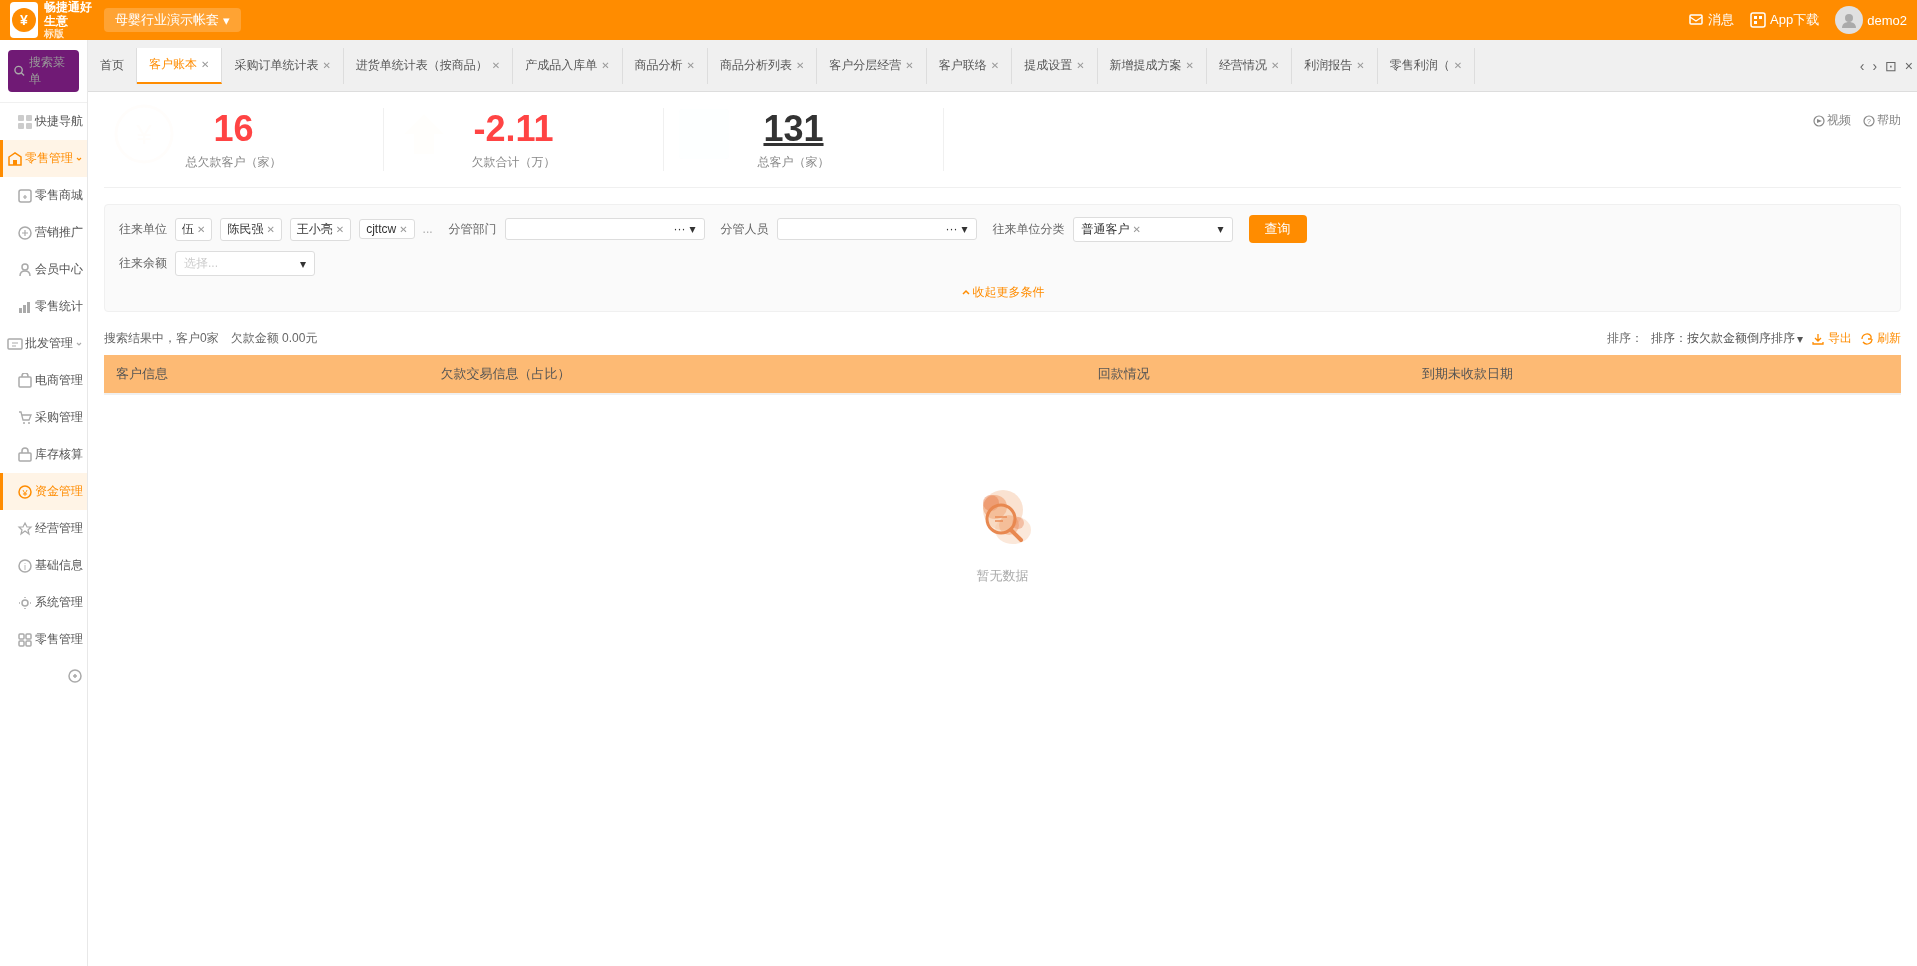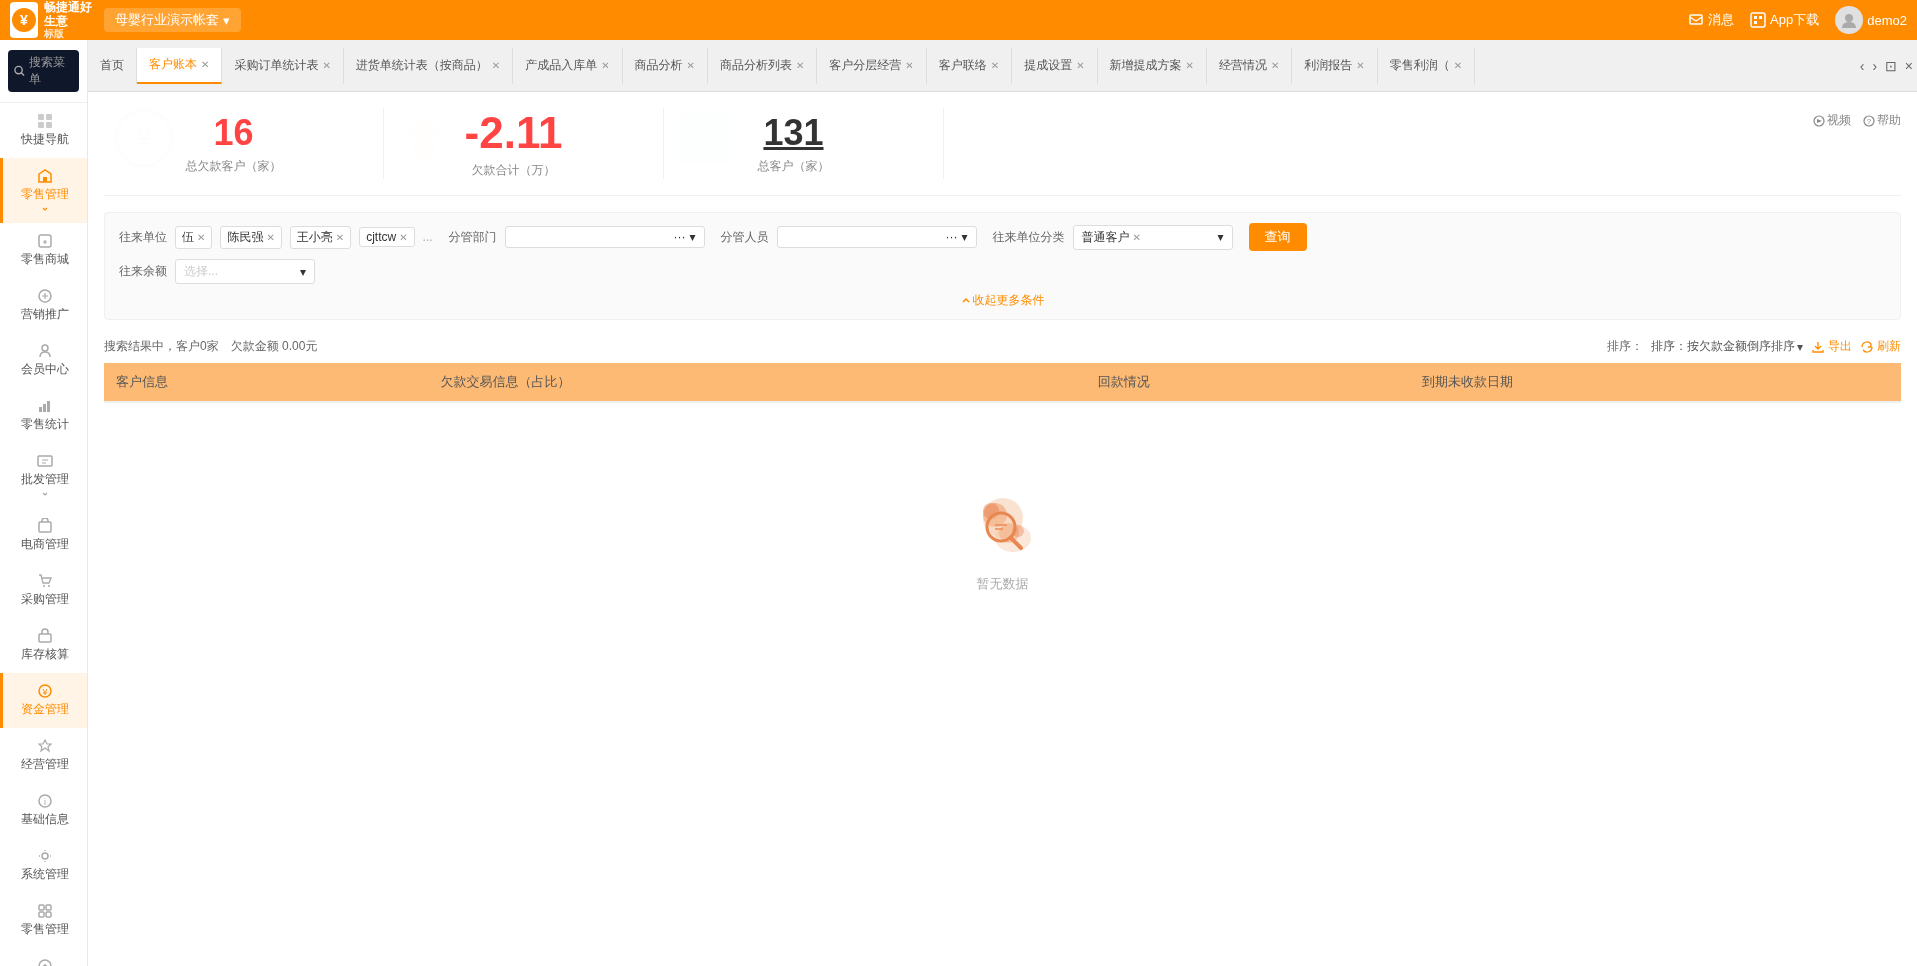--- a/index.html
+++ b/index.html
@@ -15,22 +15,22 @@
     .top-bar-right { margin-left: auto; display: flex; align-items: center; gap: 16px; color: white; font-size: 13px; }
     .top-bar-right-item { display: flex; align-items: center; gap: 4px; cursor: pointer; }
     .avatar { width: 28px; height: 28px; border-radius: 50%; background: #e0e0e0; display: flex; align-items: center; justify-content: center; font-size: 12px; }
 
     
     .main-body { display: flex; flex: 1; overflow: hidden; }
 
     
     .sidebar { width: 88px; background: #fff; border-right: 1px solid #e8e8e8; display: flex; flex-direction: column; overflow-y: auto; flex-shrink: 0; }
     .sidebar-search { padding: 10px 8px; border-bottom: 1px solid #f0f0f0; cursor: pointer; }
-    .sidebar-search-box { display: flex; align-items: center; background: #0f172a; border-radius: 4px; padding: 4px 6px; font-size: 12px; color: #999; gap: 4px; }
-    .sidebar-nav-item { display: flex; align-items: center; justify-content: flex-end; padding: 10px 4px; cursor: pointer; font-size: 12px; color: #555; flex-direction: column; gap: 2px; border-left: 3px solid transparent; }
+    .sidebar-search-box { display: flex; align-items: center; background: #701a75; border-radius: 4px; padding: 4px 6px; font-size: 12px; color: #999; gap: 4px; }
+    .sidebar-nav-item { display: flex; align-items: center; justify-content: flex-end; padding: 10px 4px; cursor: pointer; font-size: 12px; color: #555; flex-direction: row; gap: 2px; border-left: 3px solid transparent; }
     .sidebar-nav-item.active { color: #ff8c00; background: #fff4e6; border-left: 3px solid #ff8c00; }
     .sidebar-nav-item .item-label { font-size: 12px; }
 
     
     .content-area { flex: 1; display: flex; flex-direction: column; overflow: hidden; }
 
     
     .tab-bar { display: flex; align-items: center; background: #f0f0f0; border-bottom: 1px solid #ddd; height: 52px; overflow: hidden; flex-shrink: 0; }
     .tab-item { display: flex; align-items: center; gap: 4px; padding: 0 12px; height: 36px; font-size: 12px; cursor: pointer; border-right: 1px solid #ddd; white-space: nowrap; background: #f0f0f0; color: #555; }
     .tab-item.active { background: white; color: #ff8c00; border-bottom: 2px solid #ff8c00; }
@@ -351,21 +351,21 @@
             </div>
             <span class="stat-value" style="color:#ff4444;">16</span>
             <span class="stat-label">总欠款客户（家）</span>
           </div>
           <div class="stat-item" style="padding-left:60px;padding-right:80px;min-width:280px;">
             <div class="stat-icon">
               <svg width="60" height="60" viewBox="0 0 60 60" opacity="0.1">
                   <path d="M10 30 L30 10 L50 30 L40 30 L40 50 L20 50 L20 30 Z" fill="#ff8800"></path>
                 </svg>
             </div>
-            <span class="stat-value" style="color:#ff4444;font-size:44px;font-weight:bold;">-2.11</span>
+            <span class="stat-value" style="color:#ff4444;font-size:36px;font-weight:bold;">-2.11</span>
             <span class="stat-label">欠款合计（万）</span>
           </div>
           <div class="stat-item" style="padding-left:60px;padding-right:80px;min-width:280px;">
             <div class="stat-icon">
               <svg width="60" height="60" viewBox="0 0 60 60" opacity="0.1">
                   <rect x="5" y="5" width="50" height="50" rx="4" fill="#5bc0de"></rect>
                   <rect x="15" y="20" width="8" height="25" fill="#5bc0de"></rect>
                   <rect x="26" y="15" width="8" height="30" fill="#5bc0de"></rect>
                   <rect x="37" y="10" width="8" height="35" fill="#5bc0de"></rect>
                 </svg>

